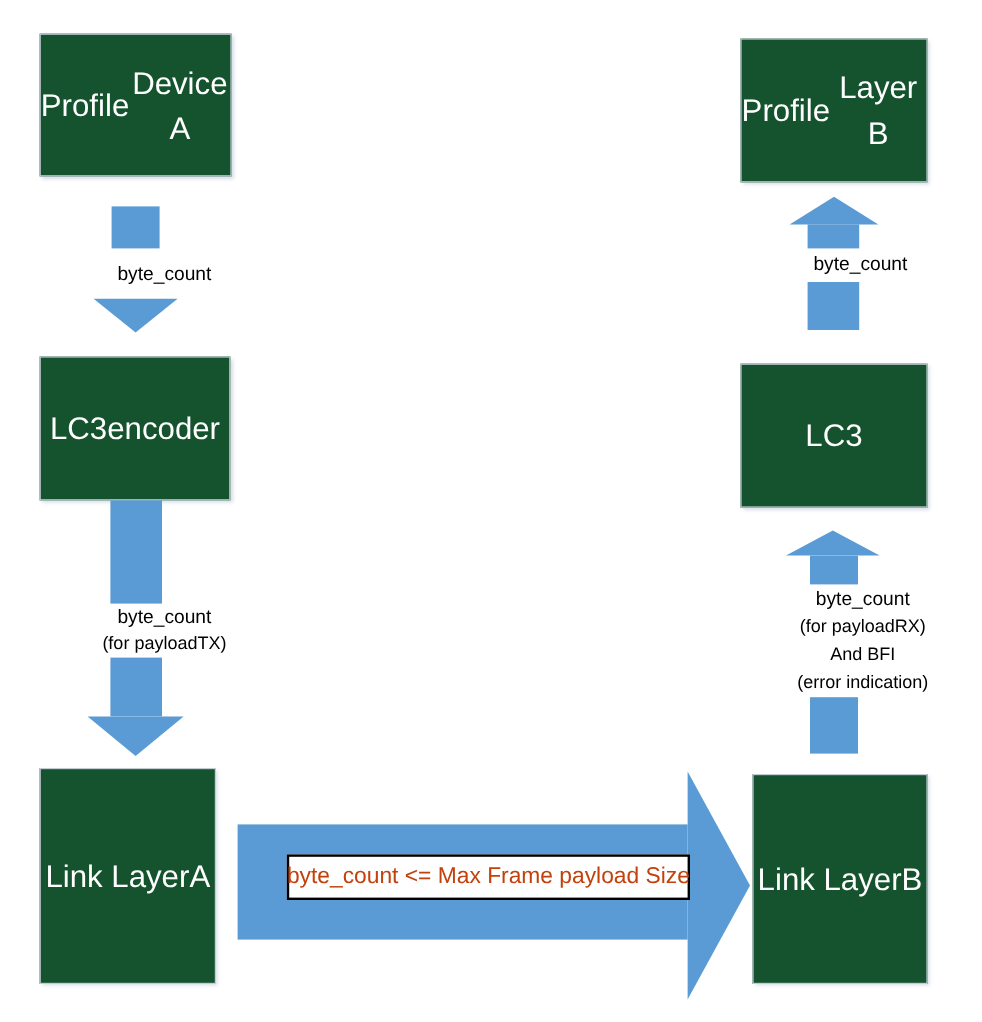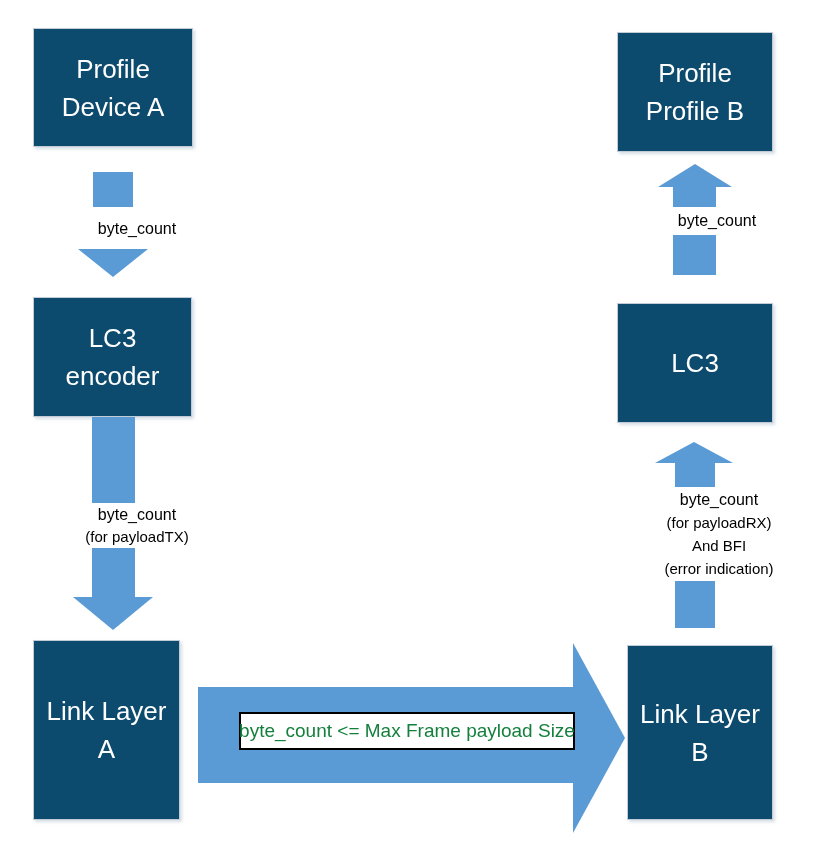--- a/index.html
+++ b/index.html
@@ -10,26 +10,26 @@
   }
   .canvas {
     position: relative;
     width: 818px;
     height: 852px;
     background: #ffffff;
     overflow: hidden;
   }
   .node {
     position: absolute;
-    background: #0c4a6e;
+    background: #14532d;
     border: 1px solid #c2cbd6;
     box-shadow: 2px 2px 3px rgba(140,160,185,0.35);
     color: #ffffff;
     display: flex;
-    flex-direction: column;
+    flex-direction: row;
     align-items: center;
     justify-content: center;
     text-align: center;
     font-size: 26px;
     line-height: 38px;
     box-sizing: border-box;
   }
   .shaft {
     position: absolute;
     background: #5b9bd5;
@@ -69,21 +69,21 @@
   .edge-label.tall .main { line-height: 23px; }
   .edge-label.tall .sub  { line-height: 23px; }
   .hlabel {
     position: absolute;
     left: 239px;
     top: 712px;
     width: 336px;
     height: 38px;
     background: #ffffff;
     border: 2px solid #000000;
-    color: #15803d;
+    color: #c2410c;
     font-size: 19px;
     display: flex;
     align-items: center;
     justify-content: center;
     white-space: nowrap;
     box-sizing: border-box;
   }
   
   #profile-a    { left: 33px;  top: 28px;  width: 160px; height: 119px; }
   #lc3-encoder  { left: 33px;  top: 297px; width: 159px; height: 120px; }
@@ -107,21 +107,21 @@
     <span>encoder</span>
   </div>
 
   <div class="node" id="link-layer-a">
     <span>Link Layer</span>
     <span>A</span>
   </div>
 
   <div class="node" id="profile-b">
     <span>Profile</span>
-    <span>Profile B</span>
+    <span>Layer B</span>
   </div>
 
   <div class="node" id="lc3-decoder">
     <span>LC3</span>
   </div>
 
   <div class="node" id="link-layer-b">
     <span>Link Layer</span>
     <span>B</span>
   </div>

